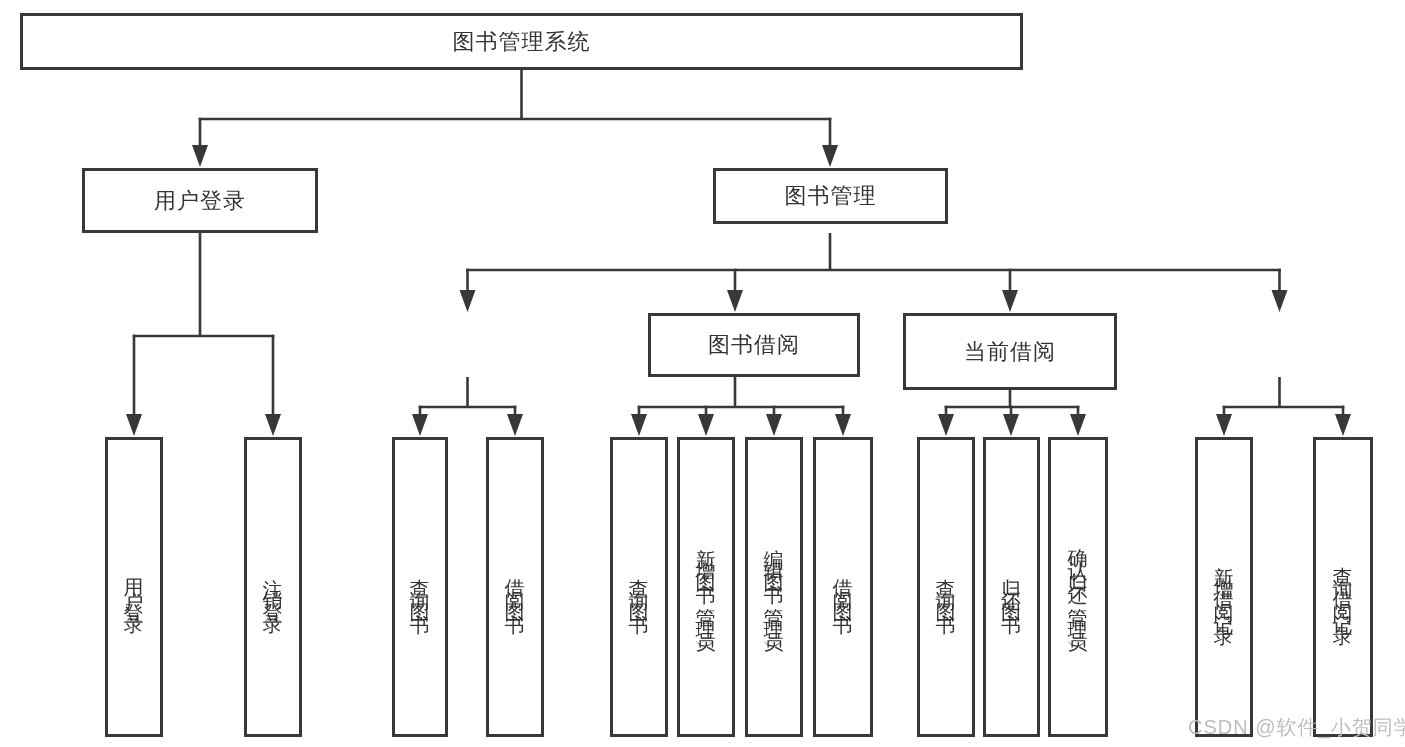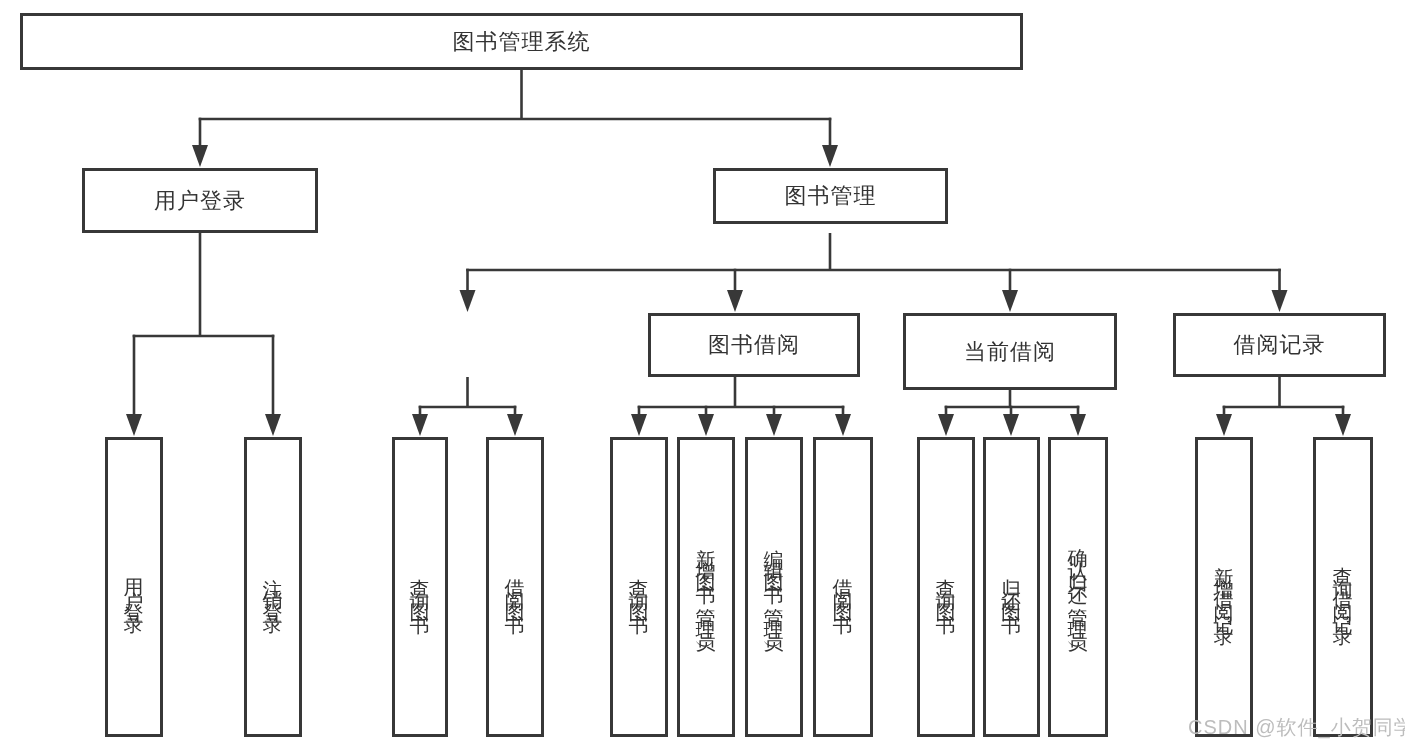--- a/index.html
+++ b/index.html
@@ -152,23 +152,20 @@
   <div class="node h" id="n-mgmt">
     <span>图书管理</span>
   </div>
 
   <div class="node h" id="n-borrow">
     <span>图书借阅</span>
   </div>
   <div class="node h" id="n-curr">
     <span>当前借阅</span>
   </div>
-  <div class="node h" id="n-record">
-    <span>借阅记录</span>
-  </div>
 
   <div class="node v leaf" id="l-userlogin">
     <span>用户登录</span>
   </div>
   <div class="node v leaf" id="l-logout">
     <span>注销登录</span>
   </div>
   <div class="node v leaf" id="l-nb-query">
     <span>查询图书</span>
   </div>

